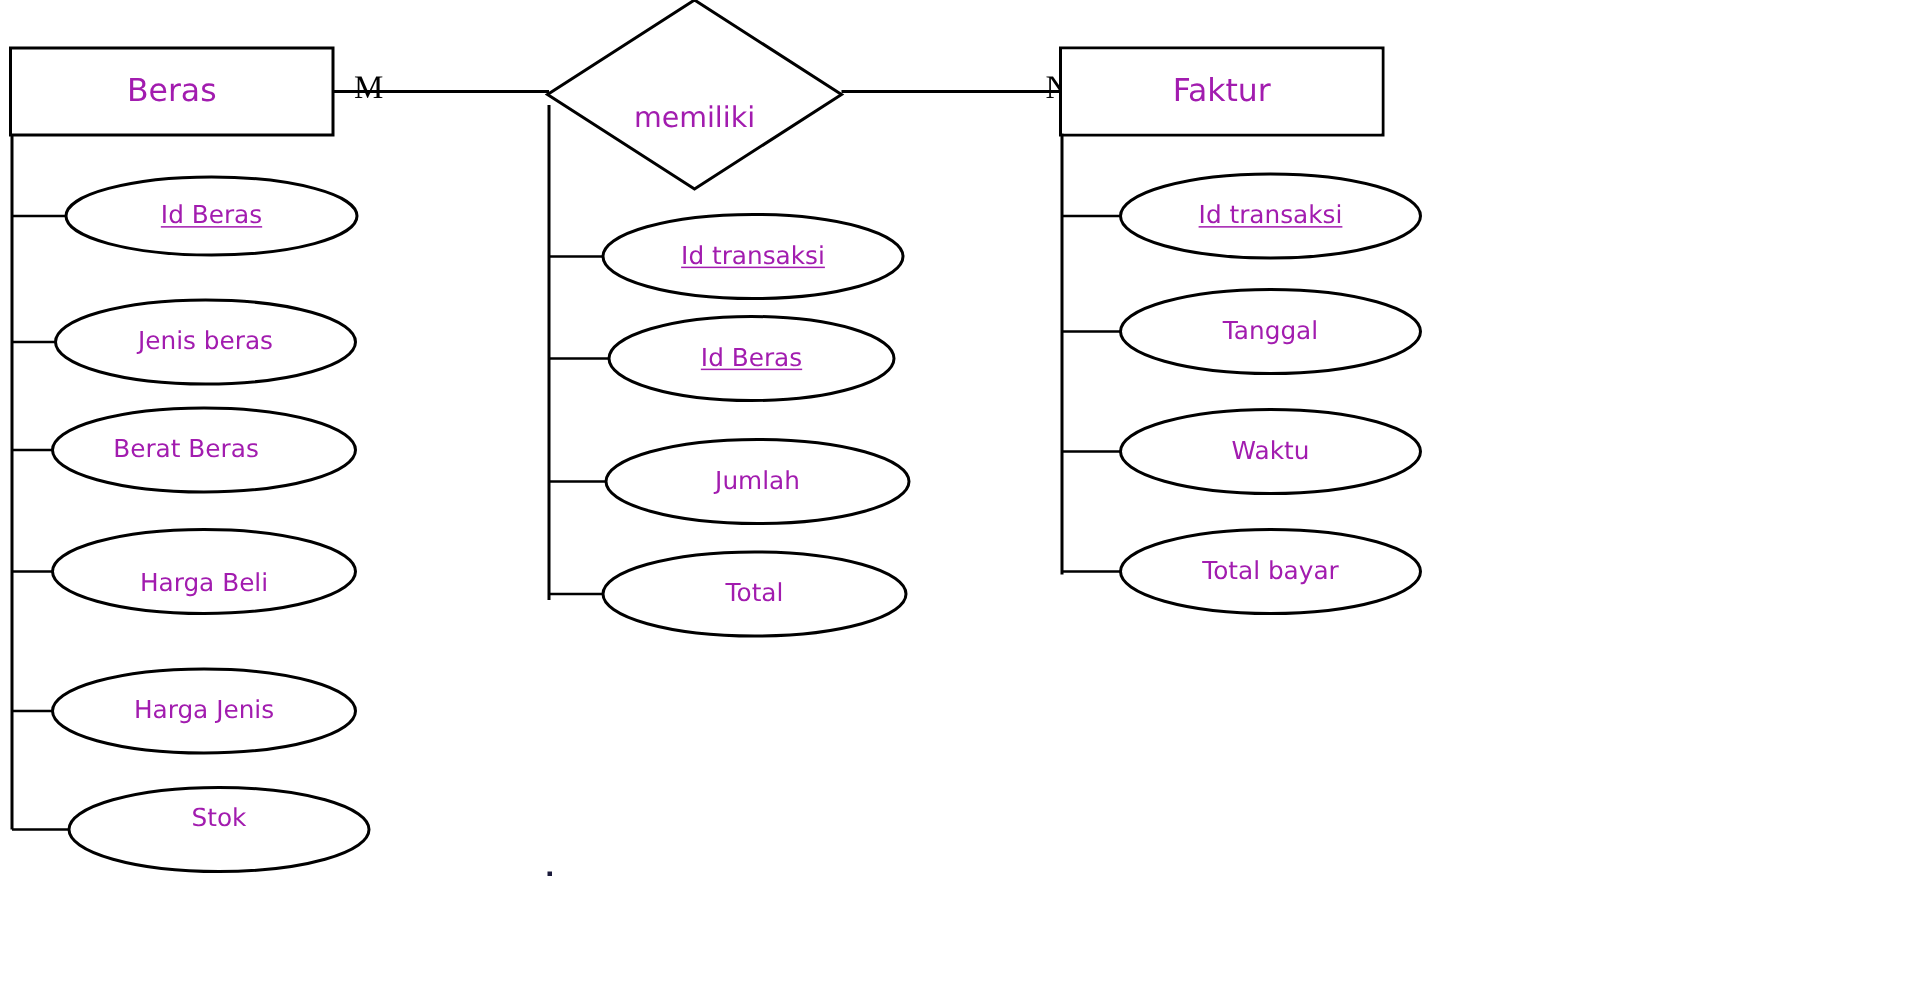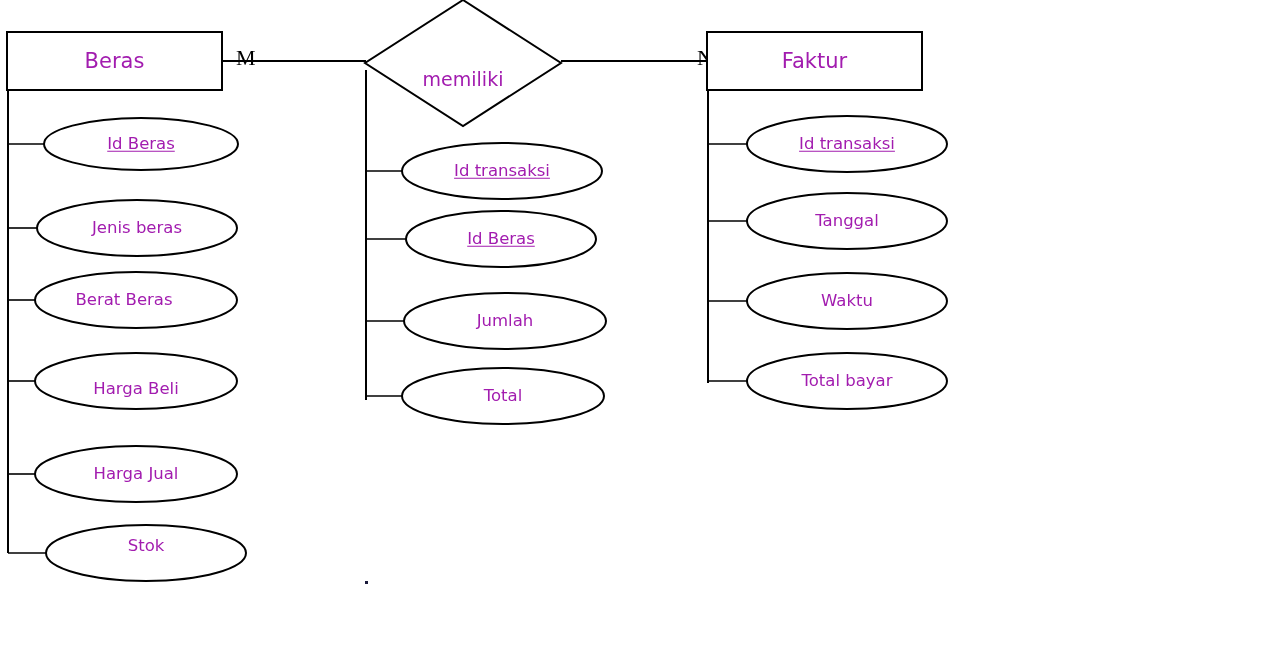--- a/index.html
+++ b/index.html
@@ -126,21 +126,21 @@
     </svg>
 
   <div id="labels">
       <div class="label card-label" style="left: 697px; top: 47px; z-index: 0;">N</div>
       <div class="label card-label" style="left: 236px; top: 47px; z-index: 0;">M</div>
       <div class="label centered entity-label" style="left: 114.5px; top: 61px;">Beras</div>
       <div class="label centered attr-label key" style="left: 141px; top: 144px;">Id Beras</div>
       <div class="label centered attr-label" style="left: 137px; top: 228px; text-align: center;">Jenis beras</div>
       <div class="label centered attr-label" style="left: 124px; top: 300px;">Berat Beras</div>
       <div class="label centered attr-label" style="left: 136px; top: 389px;">Harga Beli</div>
-      <div class="label centered attr-label" style="left: 136px; top: 474px;">Harga Jual</div>
+      <div class="label centered attr-label" style="left: 136px; top: 474px;">Harga Jenis</div>
       <div class="label centered attr-label" style="left: 146px; top: 546px;">Stok</div>
       <div class="label centered entity-label" style="left: 814.5px; top: 61px;">Faktur</div>
       <div class="label centered attr-label key" style="left: 847px; top: 144px;">Id transaksi</div>
       <div class="label centered attr-label" style="left: 847px; top: 221px;">Tanggal</div>
       <div class="label centered attr-label" style="left: 847px; top: 301px; text-align: right;">Waktu</div>
       <div class="label centered attr-label" style="left: 847px; top: 381px;">Total bayar</div>
       <div class="label centered rel-label" style="left: 463px; top: 56px;">memiliki</div>
       <div class="label centered attr-label key" style="left: 502px; top: 171px;">Id transaksi</div>
       <div class="label centered attr-label key" style="left: 501px; top: 239px;">Id Beras</div>
       <div class="label centered attr-label" style="left: 505px; top: 321px;">Jumlah</div>

